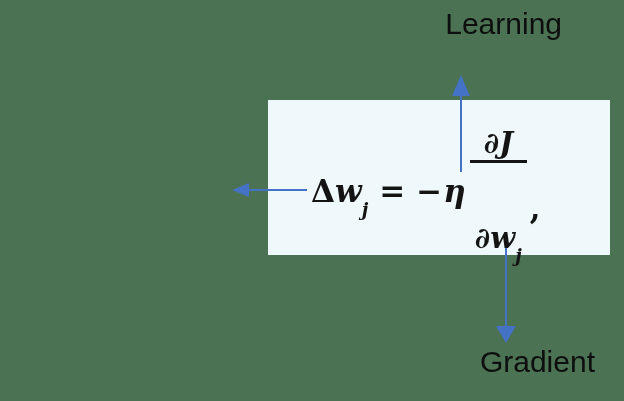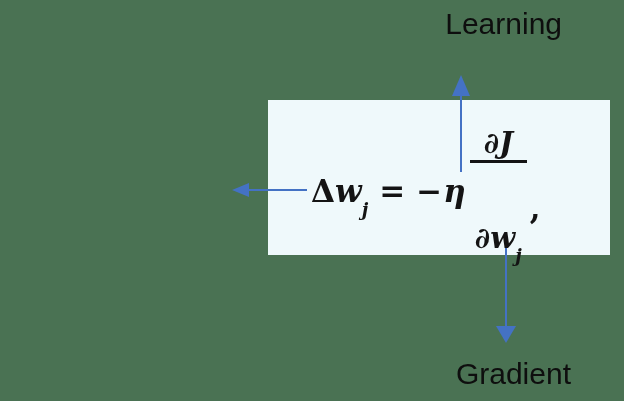--- a/index.html
+++ b/index.html
@@ -30,21 +30,21 @@
     color: var(--color-text);
     font-size: 30px;
     line-height: 34px;
     text-align: right;
     font-weight: 400;
     letter-spacing: 0px;
     white-space: nowrap;
   }
   .label-learning { left: 362px; top: 7px;  width: 200px; }
   .label-change   { left: 25px;  top: 151px; width: 200px; }
-  .label-gradient { left: 391px; top: 345px; width: 180px; margin-top: 12px; }
+  .label-gradient { left: 415px; top: 345px; width: 180px; }
 
   
   .aline { position: absolute; background: var(--color-arrow); }
   .ahead { position: absolute; width: 0; height: 0; }
   .arrow-up-line   { left: 460px; top: 94px;  width: 2px; height: 78px; }
   .arrow-up-head   { left: 452px; top: 75px;
                      border-left: 9px solid transparent;
                      border-right: 9px solid transparent;
                      border-bottom: 21px solid var(--color-arrow); }
   .arrow-left-line { left: 246px; top: 189px; width: 61px; height: 2px; }

